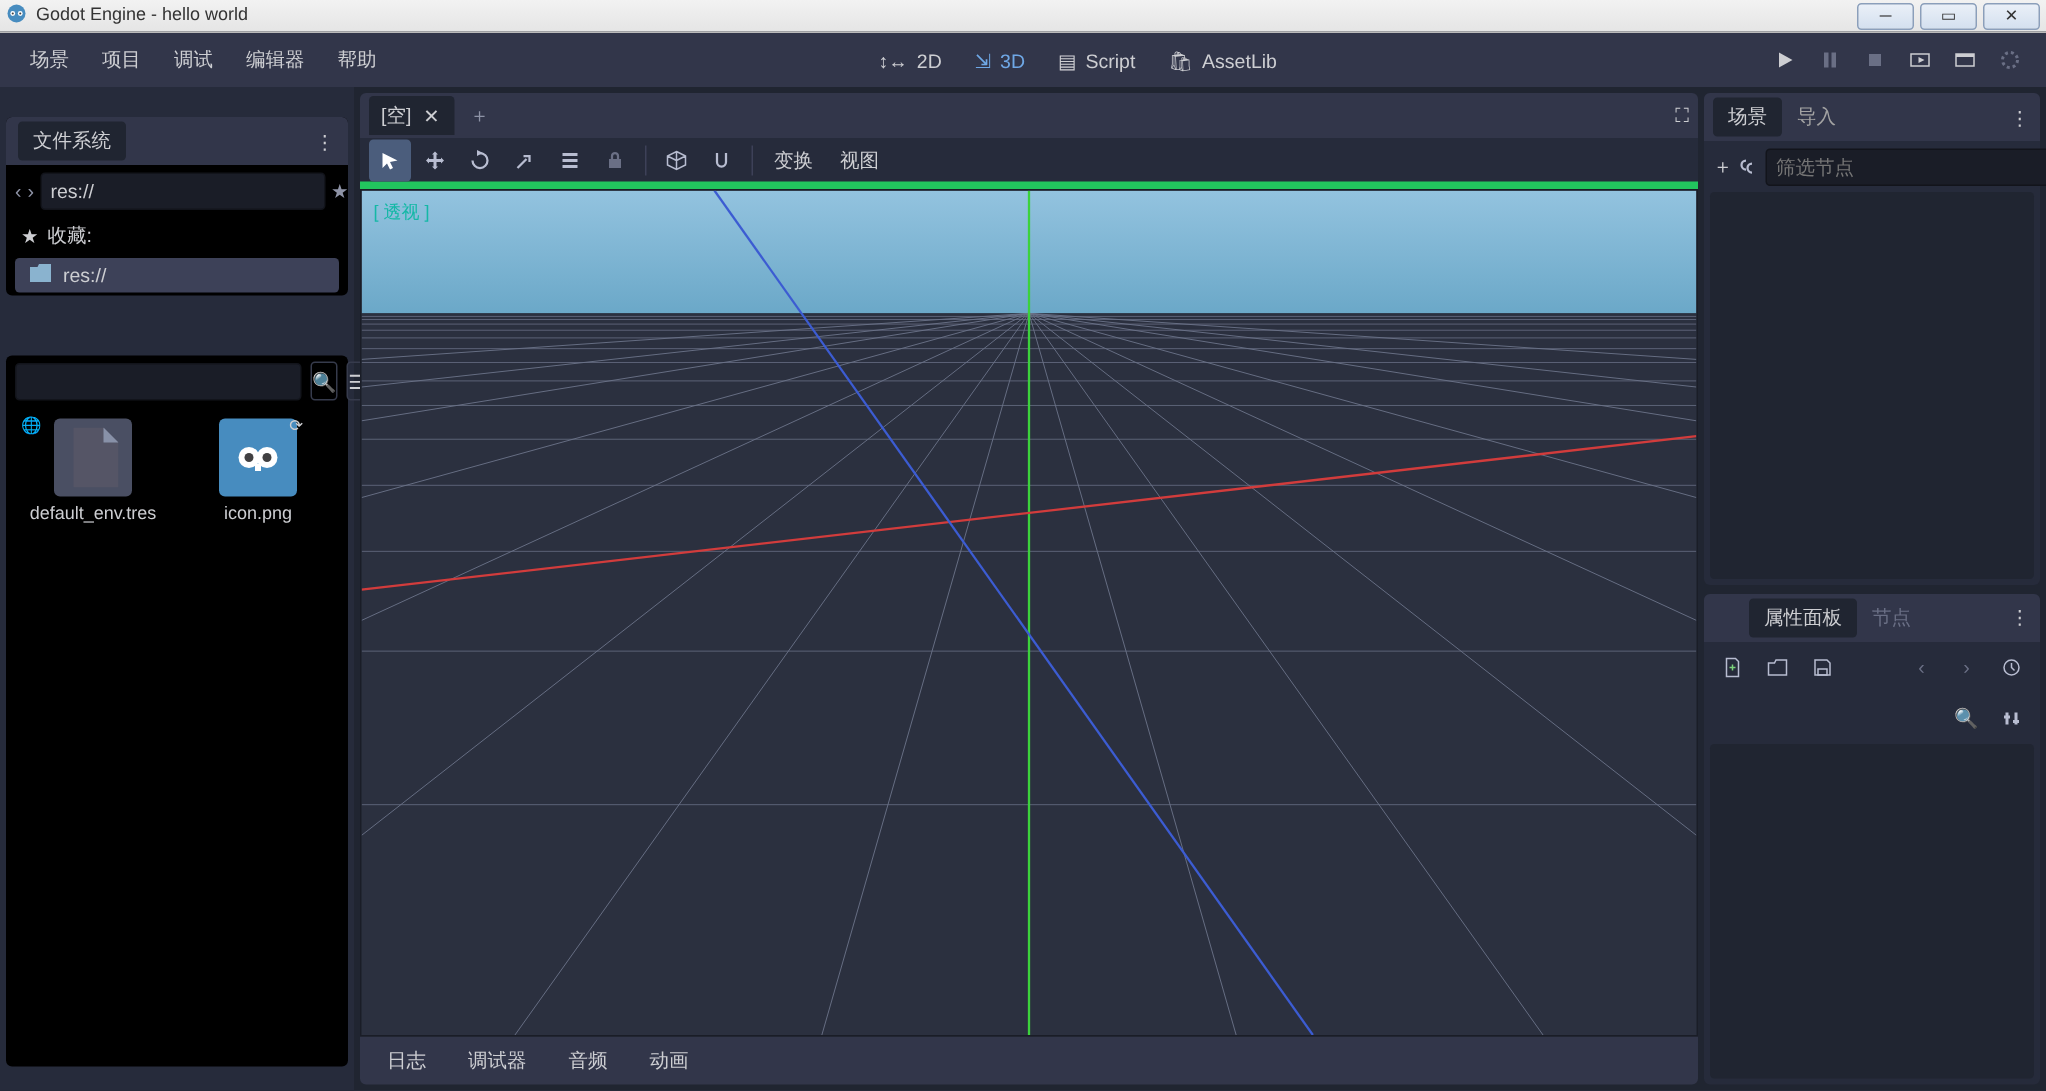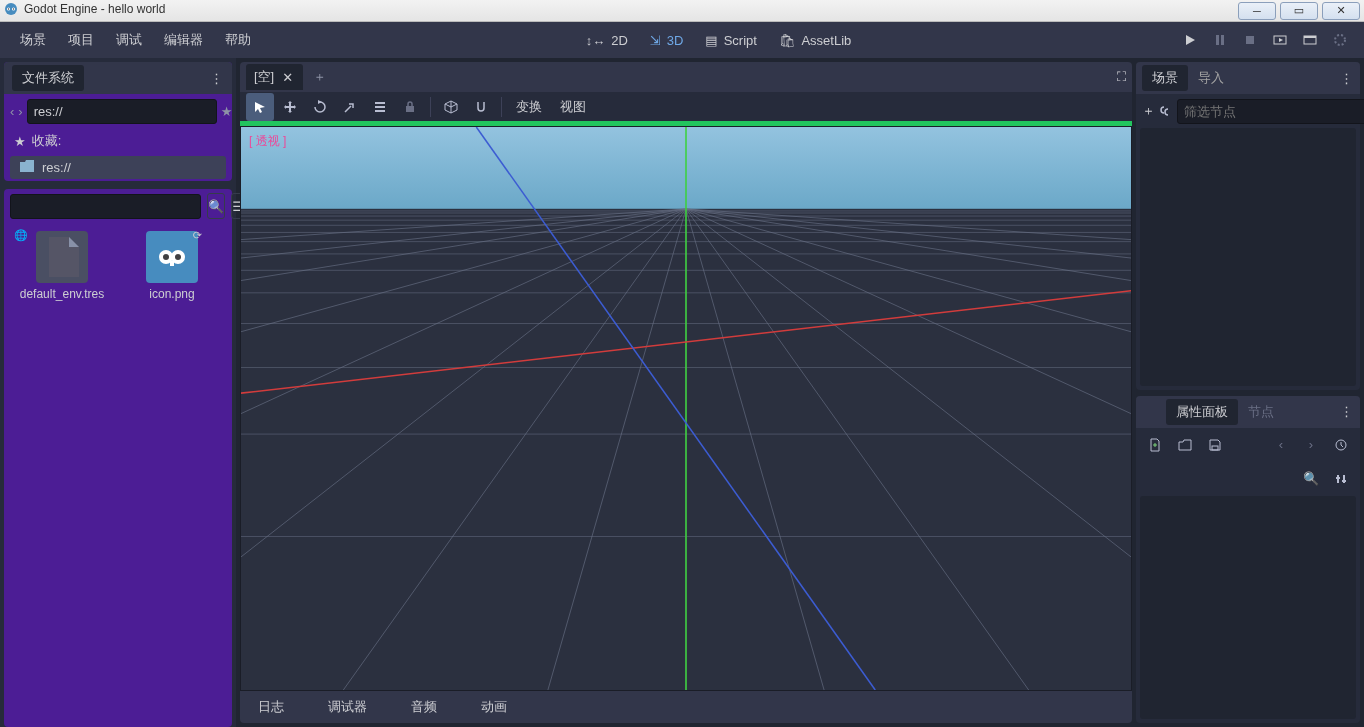--- a/index.html
+++ b/index.html
@@ -9,21 +9,21 @@
 .titlebar .winbtns { display:flex; gap:0; }
 .titlebar .winbtn { width:38px; height:18px; border:1px solid #8b9fbb; border-radius:3px; margin-left:4px; display:flex; align-items:center; justify-content:center; background:linear-gradient(#eaf0f8,#d4e0ef); font-size:11px; cursor:pointer;}
 .menubar { height: 36px; background: #32364a; display:flex; align-items:center; padding: 0 10px; justify-content: space-between; }
 .menubar .menus, .menubar .center, .menubar .rightctl { display:flex; align-items:center; gap:2px; }
 .menubar .menu-item { padding: 6px 10px; cursor:pointer; border-radius:3px; }
 .menubar .center .mbtn { padding: 6px 10px; cursor:pointer; display:flex; align-items:center; gap:6px; border-radius:3px;}
 .menubar .center .mbtn.active { color:#6fa8e6; }
 .menubar .rightctl .ibtn { width:28px; height:28px; display:flex; align-items:center; justify-content:center; cursor:pointer; border-radius:3px; }
 .main { flex:1; display:flex; min-height:0; }
 .leftpane { width:236px; background:#262b3b; display:flex; flex-direction:column; gap:8px; padding:4px 0 0 0;}
-.panel { background:#4c1d95; border-radius:4px; margin:0 4px; }
+.panel { background:#000000; border-radius:4px; margin:16px 4px; }
 .panel-hdr { height:32px; display:flex; align-items:center; background:#32364a; border-radius:4px 4px 0 0; padding: 0 8px; justify-content:space-between;}
 .panel-hdr .tab { padding:4px 10px; background:#202531; border-radius:3px; }
 .fs-path { display:flex; align-items:center; gap:4px; padding:4px 6px; }
 .fs-path .navbtn { width:22px;height:26px;display:flex;align-items:center;justify-content:center;cursor:pointer;color:#8e93a6;}
 .fs-path input { flex:1; background:#1a1d27; border:1px solid #12141b; color:#cdced2; padding:4px 6px; border-radius:3px; font-size:13px;}
 .fs-fav { padding:4px 10px; display:flex; align-items:center; gap:6px; color:#cdced2;}
 .fs-item { padding:4px 10px; display:flex; align-items:center; gap:8px; background:#3d4158; border-radius:3px; margin:2px 6px; cursor:pointer;}
 .fs-bottom { flex:1; display:flex; flex-direction:column; min-height:0;}
 .fs-search { display:flex; align-items:center; gap:6px; padding:4px 6px;}
 .fs-search input { flex:1; background:#1a1d27; border:1px solid #12141b; color:#cdced2; padding:4px 6px; border-radius:3px;}
@@ -39,22 +39,22 @@
 .vtab { padding:4px 8px; background:#202531; display:flex; align-items:center; gap:6px; border-radius:3px 3px 0 0; cursor:pointer;}
 .vtab .close { cursor:pointer; padding:0 2px;}
 .addtab { padding:4px 8px; cursor:pointer; color:#8e93a6;}
 .toolbar { height:34px; background:#262b3b; display:flex; align-items:center; gap:2px; padding:0 6px; border-bottom:5px solid #22c55e;}
 .toolbar .tbtn { width:28px; height:28px; display:flex; align-items:center; justify-content:center; cursor:pointer; border-radius:3px; color:#b8bdd1;}
 .toolbar .tbtn.active { background:#4b5d7c; color:#fff;}
 .toolbar .sep { width:1px; height:20px; background:#3d4158; margin:0 4px;}
 .toolbar .tlabel { padding:4px 8px; cursor:pointer;}
 .viewport { flex:1; position:relative; background:#2b303f; overflow:hidden; border:1px solid #1a1d27;}
 .viewport svg { width:100%; height:100%; display:block;}
-.viewport .persp { position:absolute; top:6px; left:8px; color:#ec4899; font-size:12px;}
-.bottombar { height:32px; background:#32364a; display:flex; align-items:center; gap:20px; padding:0 6px; border-radius:0 0 4px 4px;}
+.viewport .persp { position:absolute; top:6px; left:8px; color:#14b8a6; font-size:12px;}
+.bottombar { height:32px; background:#32364a; display:flex; align-items:center; gap:4px; padding:0 6px; border-radius:0 0 4px 4px;}
 .bottombar .btab { padding:4px 12px; cursor:pointer;}
 .rightpane { width:228px; display:flex; flex-direction:column; gap:6px; padding:4px 4px 4px 0;}
 .rightpanel { background:#262b3b; border-radius:4px; flex:1; display:flex; flex-direction:column; min-height:0;}
 .rp-hdr { height:32px; background:#32364a; display:flex; align-items:center; padding:0 6px; border-radius:4px 4px 0 0; justify-content:space-between;}
 .rp-hdr .rtab { padding:4px 10px; cursor:pointer;}
 .rp-hdr .rtab.active { background:#202531; border-radius:3px;}
 .rp-tools { display:flex; align-items:center; gap:4px; padding:4px 6px;}
 .rp-tools .rbtn { width:26px; height:26px; display:flex; align-items:center; justify-content:center; cursor:pointer;}
 .rp-tools input { flex:1; background:#1a1d27; border:1px solid #12141b; color:#cdced2; padding:4px 6px; border-radius:3px; font-size:13px;}
 .rp-body { flex:1; background:#202531; margin:0 4px 4px 4px; border-radius:3px;}

